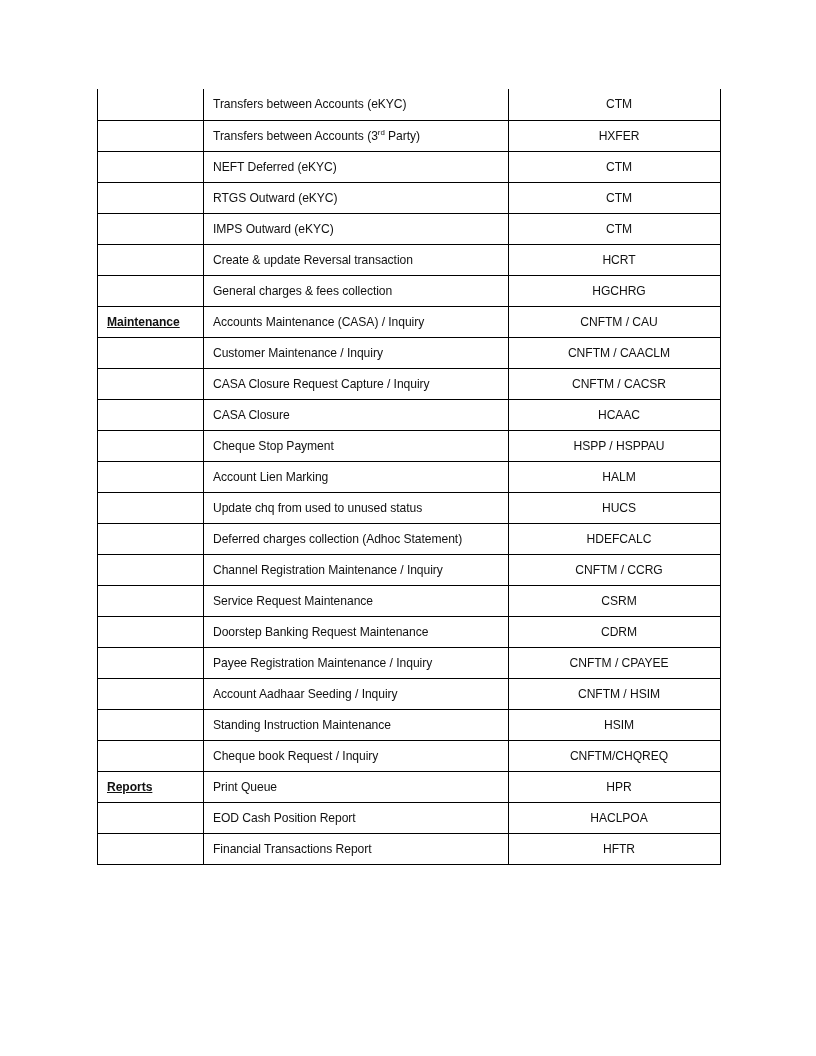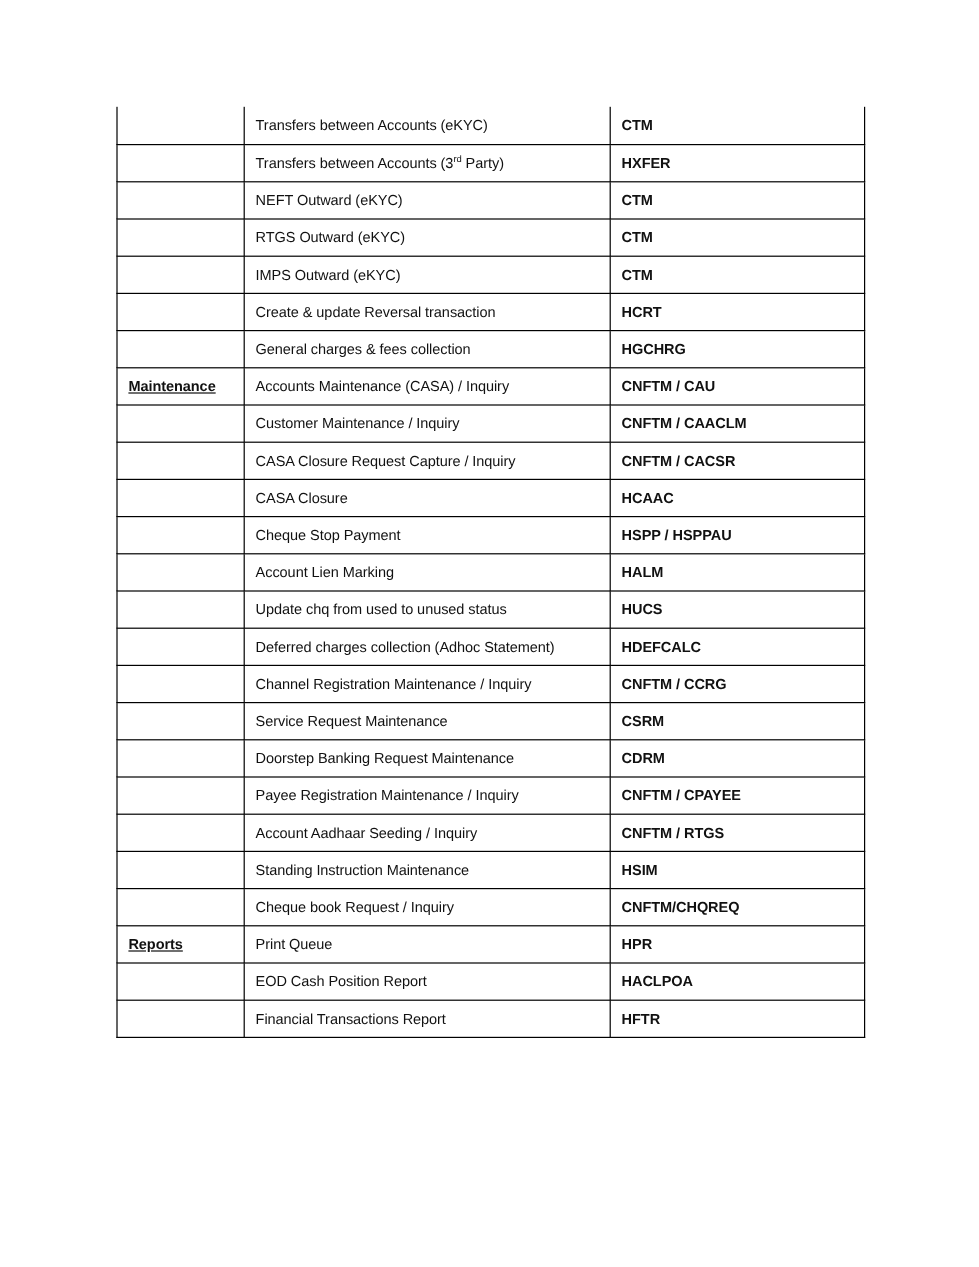--- a/index.html
+++ b/index.html
@@ -56,22 +56,23 @@
     font-weight: bold;
     font-size: 12.1px;
     padding-left: 9px;
     text-decoration: underline;
   }
   td.desc {
     font-weight: normal;
     padding-left: 11px;
   }
   td.code {
-    font-weight: bold;
+    font-weight: normal;
     padding-left: 9px;
+    text-align: center;
   }
   sup {
     font-size: 0.65em;
     vertical-align: super;
     line-height: 0;
   }
   .desc-txt, .code-txt, .cat-txt { display: inline; }
 </style>
 </head>
 <body>
@@ -90,21 +91,21 @@
             <td class="desc"><span class="desc-txt">Transfers between Accounts (eKYC)</span></td>
             <td class="code"><span class="code-txt">CTM</span></td>
           </tr>
           <tr>
             <td class="cat"><span class="cat-txt"></span></td>
             <td class="desc"><span class="desc-txt">Transfers between Accounts (3</span><sup>rd</sup><span class="desc-txt"> Party)</span></td>
             <td class="code"><span class="code-txt">HXFER</span></td>
           </tr>
           <tr>
             <td class="cat"><span class="cat-txt"></span></td>
-            <td class="desc"><span class="desc-txt">NEFT Outward (eKYC)</span></td>
+            <td class="desc"><span class="desc-txt">NEFT Deferred (eKYC)</span></td>
             <td class="code"><span class="code-txt">CTM</span></td>
           </tr>
           <tr>
             <td class="cat"><span class="cat-txt"></span></td>
             <td class="desc"><span class="desc-txt">RTGS Outward (eKYC)</span></td>
             <td class="code"><span class="code-txt">CTM</span></td>
           </tr>
           <tr>
             <td class="cat"><span class="cat-txt"></span></td>
             <td class="desc"><span class="desc-txt">IMPS Outward (eKYC)</span></td>
@@ -176,21 +177,21 @@
             <td class="code"><span class="code-txt">CDRM</span></td>
           </tr>
           <tr>
             <td class="cat"><span class="cat-txt"></span></td>
             <td class="desc"><span class="desc-txt">Payee Registration Maintenance / Inquiry</span></td>
             <td class="code"><span class="code-txt">CNFTM / CPAYEE</span></td>
           </tr>
           <tr>
             <td class="cat"><span class="cat-txt"></span></td>
             <td class="desc"><span class="desc-txt">Account Aadhaar Seeding / Inquiry</span></td>
-            <td class="code"><span class="code-txt">CNFTM / RTGS</span></td>
+            <td class="code"><span class="code-txt">CNFTM / HSIM</span></td>
           </tr>
           <tr>
             <td class="cat"><span class="cat-txt"></span></td>
             <td class="desc"><span class="desc-txt">Standing Instruction Maintenance</span></td>
             <td class="code"><span class="code-txt">HSIM</span></td>
           </tr>
           <tr>
             <td class="cat"><span class="cat-txt"></span></td>
             <td class="desc"><span class="desc-txt">Cheque book Request / Inquiry</span></td>
             <td class="code"><span class="code-txt">CNFTM/CHQREQ</span></td>

